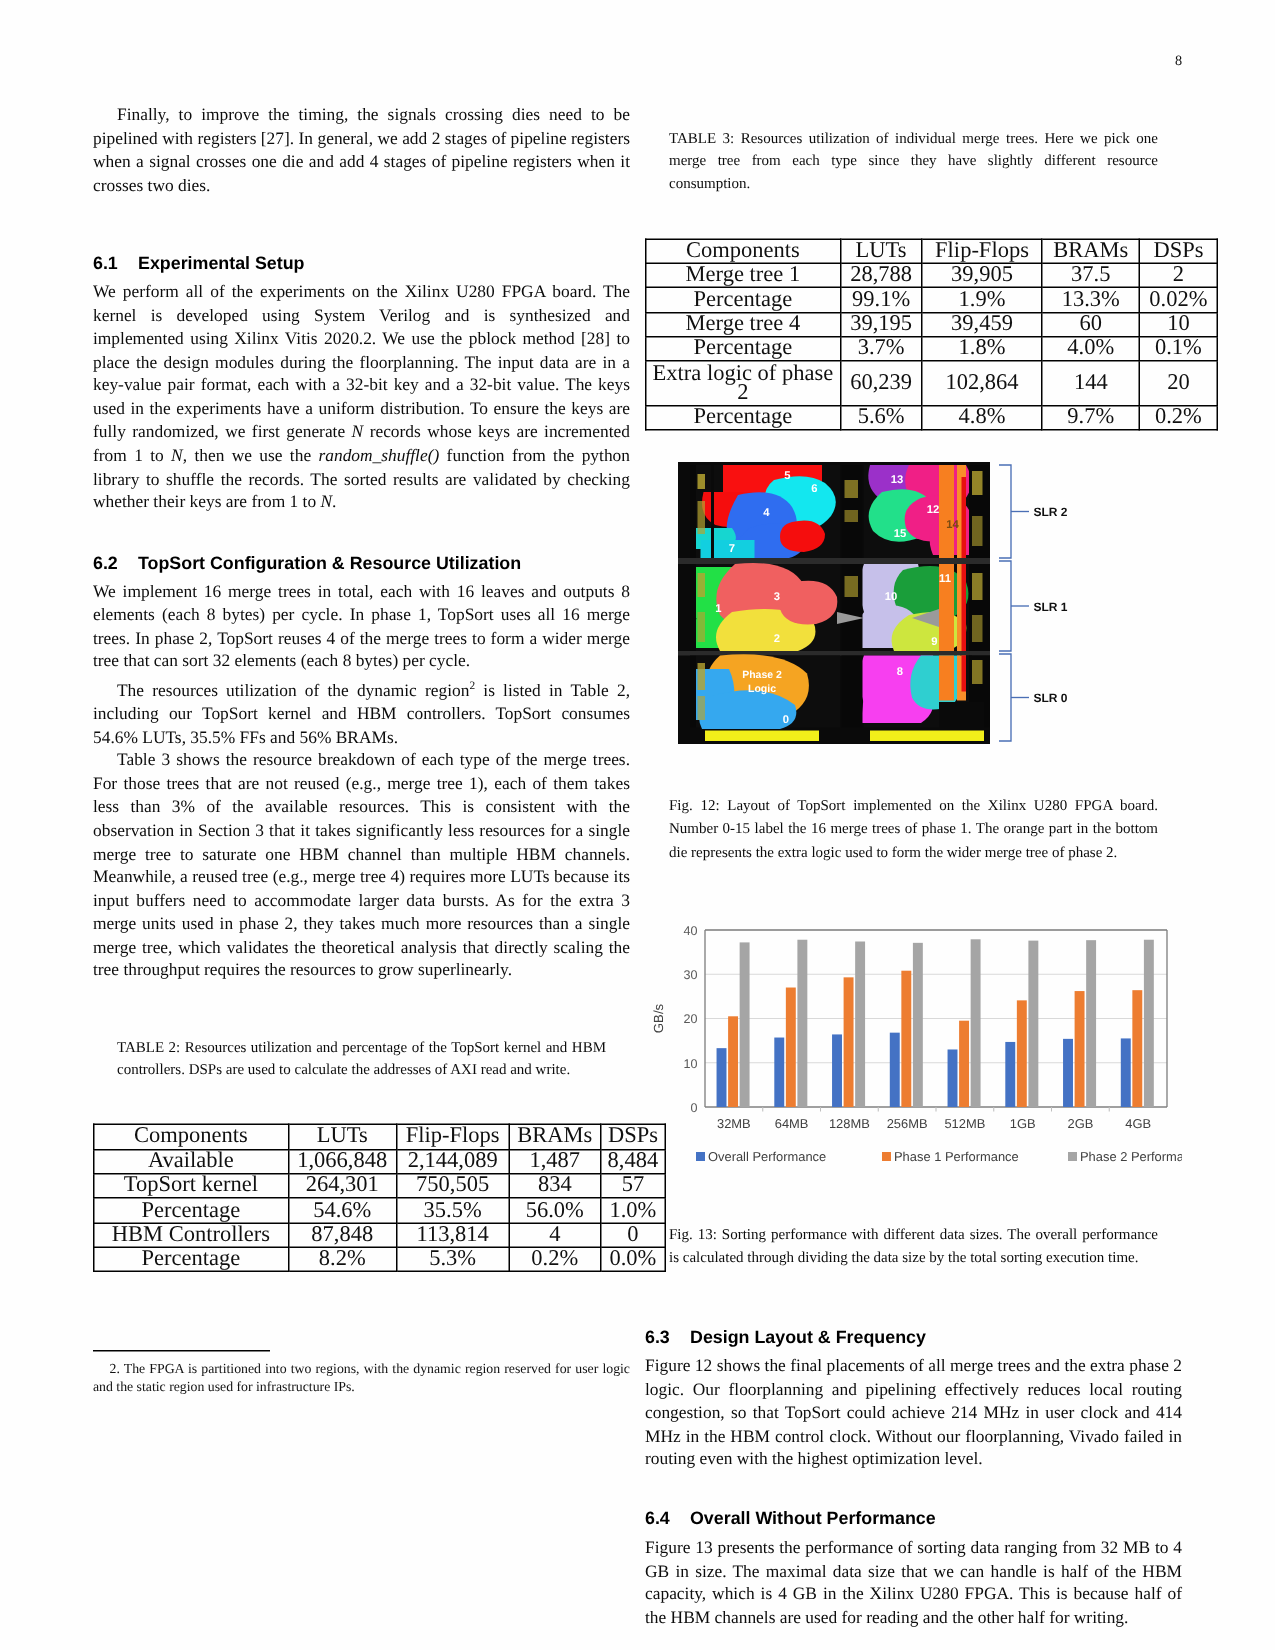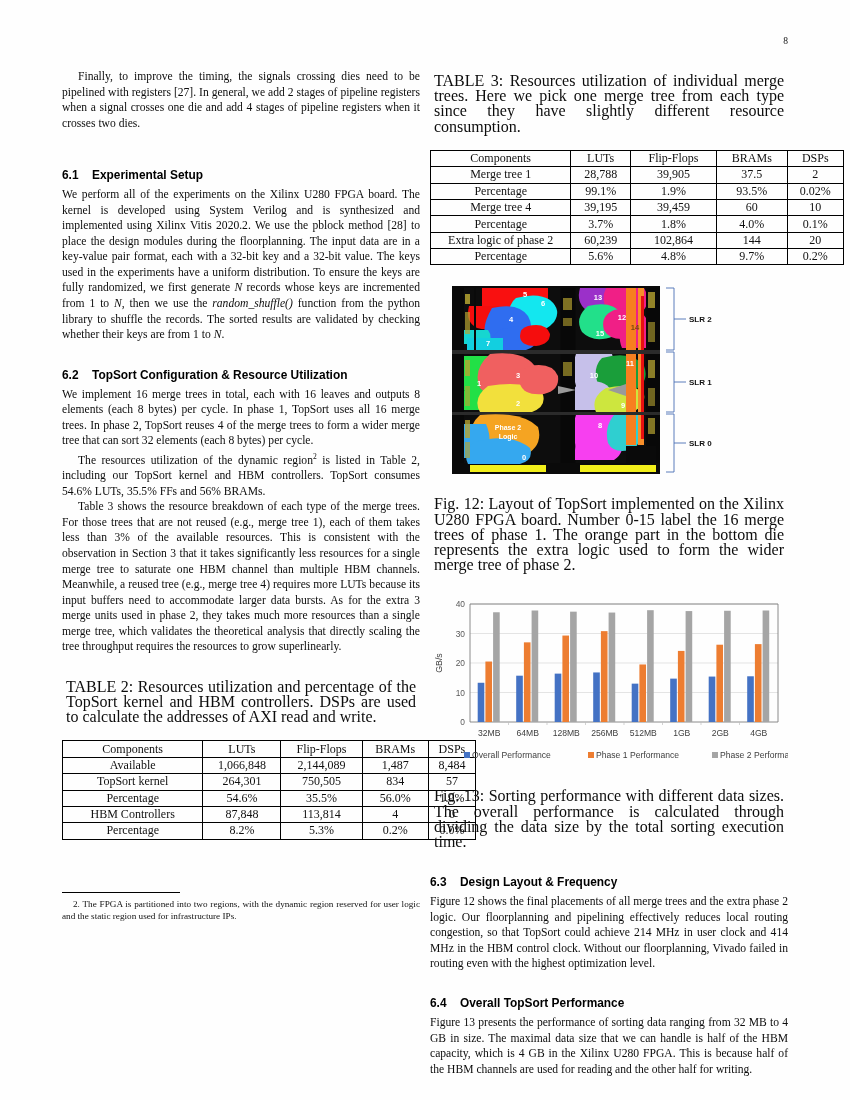--- a/index.html
+++ b/index.html
@@ -62,33 +62,33 @@
 
   h3.subsection {
     font-family: "Liberation Sans", sans-serif;
     font-size: 11.9px;
     font-weight: bold;
     margin: 0;
   }
   h3.subsection .num { display: inline-block; width: 30px; }
 
   .caption {
-    font-size: 16px;
+    font-size: 10px;
     line-height: 15.2px;
     text-align: justify;
-    margin: 4px;
+    margin: 16px;
     color: #0c0c0c;
     font-family: Liberation Serif, serif;
   }
 
   
   table.restab {
     border-collapse: collapse;
-    width: 414px;
-    font-size: 12px;
+    width: 382px;
+    font-size: 15px;
     color: #101010;
   }
   table.restab td, table.restab th {
     border: 1px solid #000;
     text-align: center;
     padding: 1.2px 2px;
     font-weight: normal;
     line-height: 13px;
   }
   table.restab tr.groupstart td { border-top: 1.9px solid #000; }
@@ -226,21 +226,21 @@
             <td>Merge tree 1</td>
             <td>28,788</td>
             <td>39,905</td>
             <td>37.5</td>
             <td>2</td>
           </tr>
           <tr>
             <td>Percentage</td>
             <td>99.1%</td>
             <td>1.9%</td>
-            <td>93.5%</td>
+            <td>13.3%</td>
             <td>0.02%</td>
           </tr>
           <tr class="groupstart">
             <td>Merge tree 4</td>
             <td>39,195</td>
             <td>39,459</td>
             <td>60</td>
             <td>10</td>
           </tr>
           <tr>
@@ -472,17 +472,17 @@
 
     <div style="height:6px"></div>
     <p class="caption">Fig. 13: Sorting performance with different data sizes. The overall performance is calculated through dividing the data size by the total sorting execution time.</p>
 
     <div style="height:22px"></div>
     <h3 class="subsection"><span class="num">6.3</span><span>Design Layout &amp; Frequency</span></h3>
     <div style="height:5px"></div>
     <p class="body noindent">Figure 12 shows the final placements of all merge trees and the extra phase 2 logic. Our floorplanning and pipelining effectively reduces local routing congestion, so that TopSort could achieve 214 MHz in user clock and 414 MHz in the HBM control clock. Without our floorplanning, Vivado failed in routing even with the highest optimization level.</p>
 
     <div style="height:24px"></div>
-    <h3 class="subsection"><span class="num">6.4</span><span>Overall TopSort Performance</span></h3>
+    <h3 class="subsection"><span class="num">6.4</span><span>Overall Without Performance</span></h3>
     <div style="height:5px"></div>
     <p class="body noindent">Figure 13 presents the performance of sorting data ranging from 32 MB to 4 GB in size. The maximal data size that we can handle is half of the HBM capacity, which is 4 GB in the Xilinx U280 FPGA. This is because half of the HBM channels are used for reading and the other half for writing.</p>
   </div>
 </div>
 
 </body></html>

